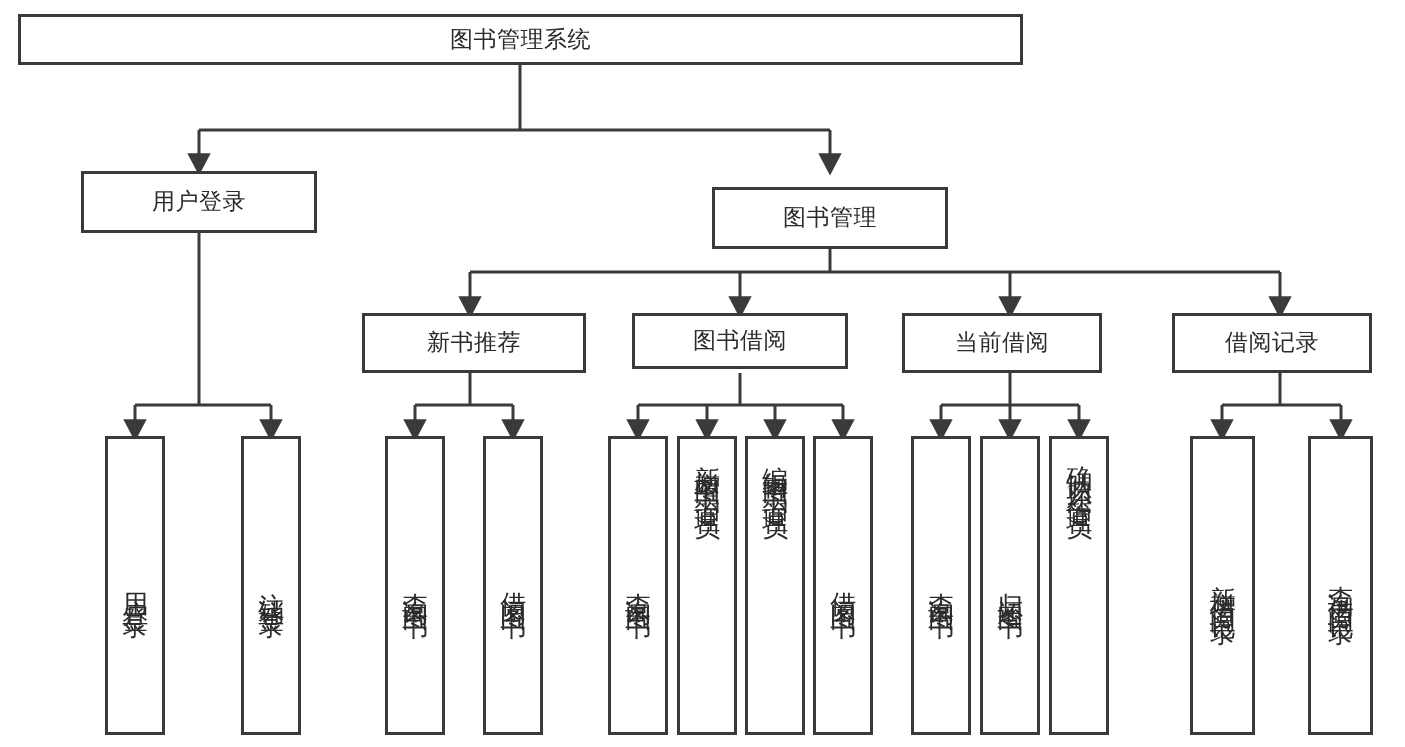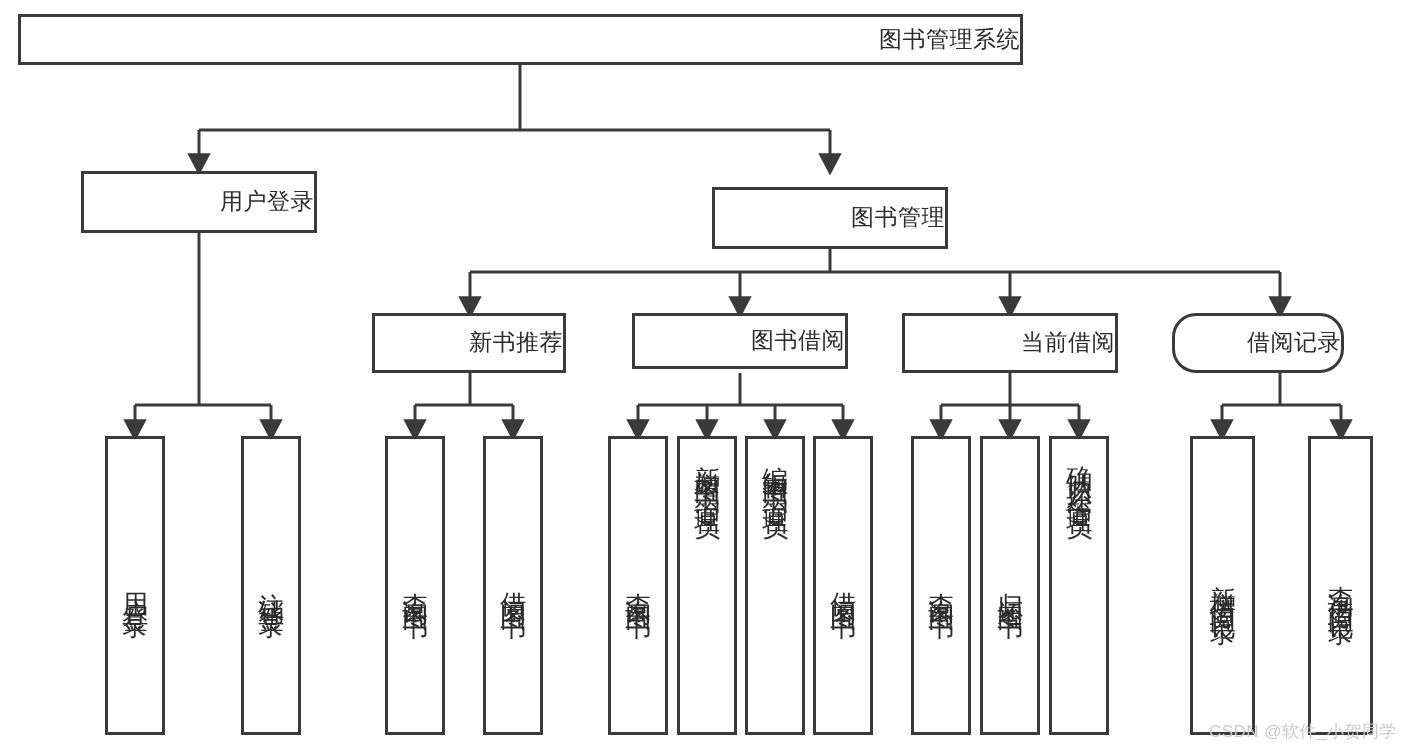--- a/index.html
+++ b/index.html
@@ -13,21 +13,21 @@
   #canvas{position:absolute;left:0;top:0;width:1405px;height:747px;}
   svg.lines{position:absolute;left:0;top:0;width:1405px;height:747px;pointer-events:none;}
 
   .node{
     position:absolute;
     box-sizing:border-box;
     background:#ffffff;
     border:3px solid #3a3a3a;
     display:flex;
     align-items:center;
-    justify-content:flex-end;
+    justify-content:center;
     color:#2b2b2b;
   }
   .node .label{
     display:block;
     text-align:center;
     line-height:1.12;
     letter-spacing:0.5px;
   }
   
   .h-node .label{
@@ -122,30 +122,30 @@
     <span class="label">图书管理系统</span>
   </div>
 
   <div class="node h-node" style="left:81px;top:171px;width:236px;height:62px;">
     <span class="label">用户登录</span>
   </div>
   <div class="node h-node" style="left:712px;top:171px;width:236px;height:62px;margin-top:16px;">
     <span class="label">图书管理</span>
   </div>
 
-  <div class="node h-node" style="left:372px;top:313px;width:194px;height:60px;">
+  <div class="node h-node" style="left:362px;top:313px;width:224px;height:60px;">
     <span class="label">新书推荐</span>
   </div>
   <div class="node h-node" style="left:632px;top:313px;width:216px;height:56px;">
     <span class="label">图书借阅</span>
   </div>
-  <div class="node h-node" style="left:902px;top:313px;width:216px;height:60px;">
+  <div class="node h-node" style="left:902px;top:313px;width:200px;height:60px;">
     <span class="label">当前借阅</span>
   </div>
-  <div class="node h-node" style="left:1172px;top:313px;width:172px;height:60px;border-radius:24px;">
+  <div class="node h-node" style="left:1172px;top:313px;width:200px;height:60px;">
     <span class="label">借阅记录</span>
   </div>
 
   <div class="node leaf centered" style="left:105px;top:436px;width:60px;height:299px;">
     <span class="label">用户登录</span>
   </div>
   <div class="node leaf centered" style="left:241px;top:436px;width:60px;height:299px;">
     <span class="label">注销登录</span>
   </div>
 
@@ -179,14 +179,13 @@
     <span class="label">确认归还（管理员）</span>
   </div>
 
   <div class="node leaf centered" style="left:1190px;top:436px;width:65px;height:299px;">
     <span class="label">新增借阅记录</span>
   </div>
   <div class="node leaf centered" style="left:1308px;top:436px;width:65px;height:299px;">
     <span class="label">查询借阅记录</span>
   </div>
 
-  <div class="watermark">CSDN @软件_小贺同学</div>
 </div>
 
 </body></html>

